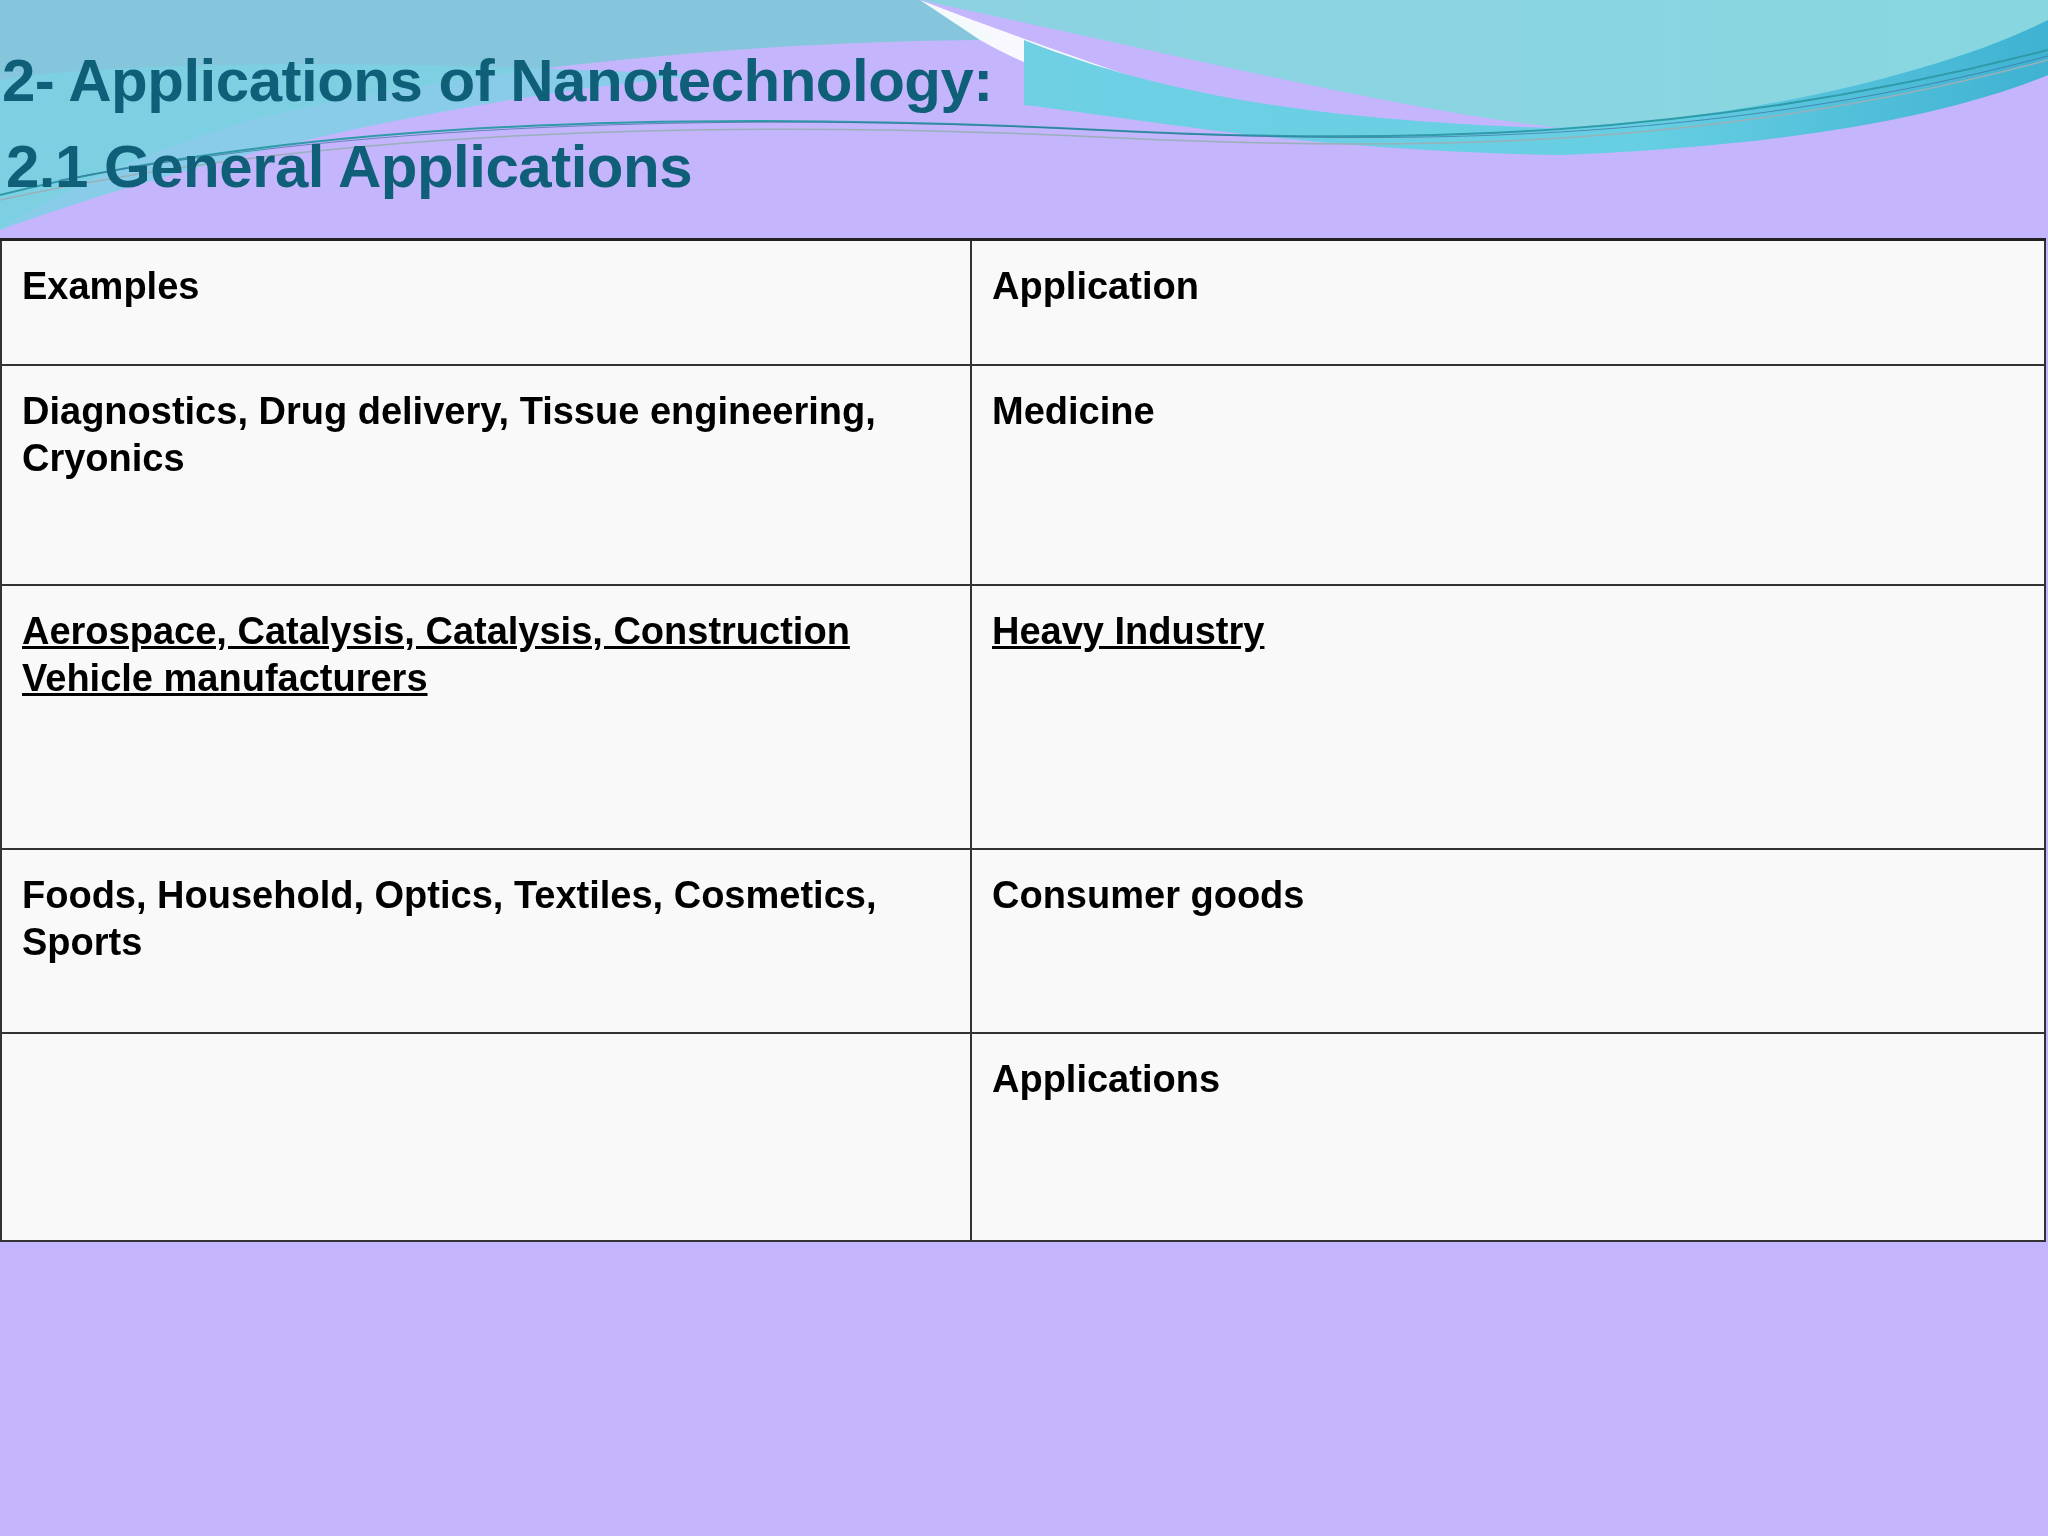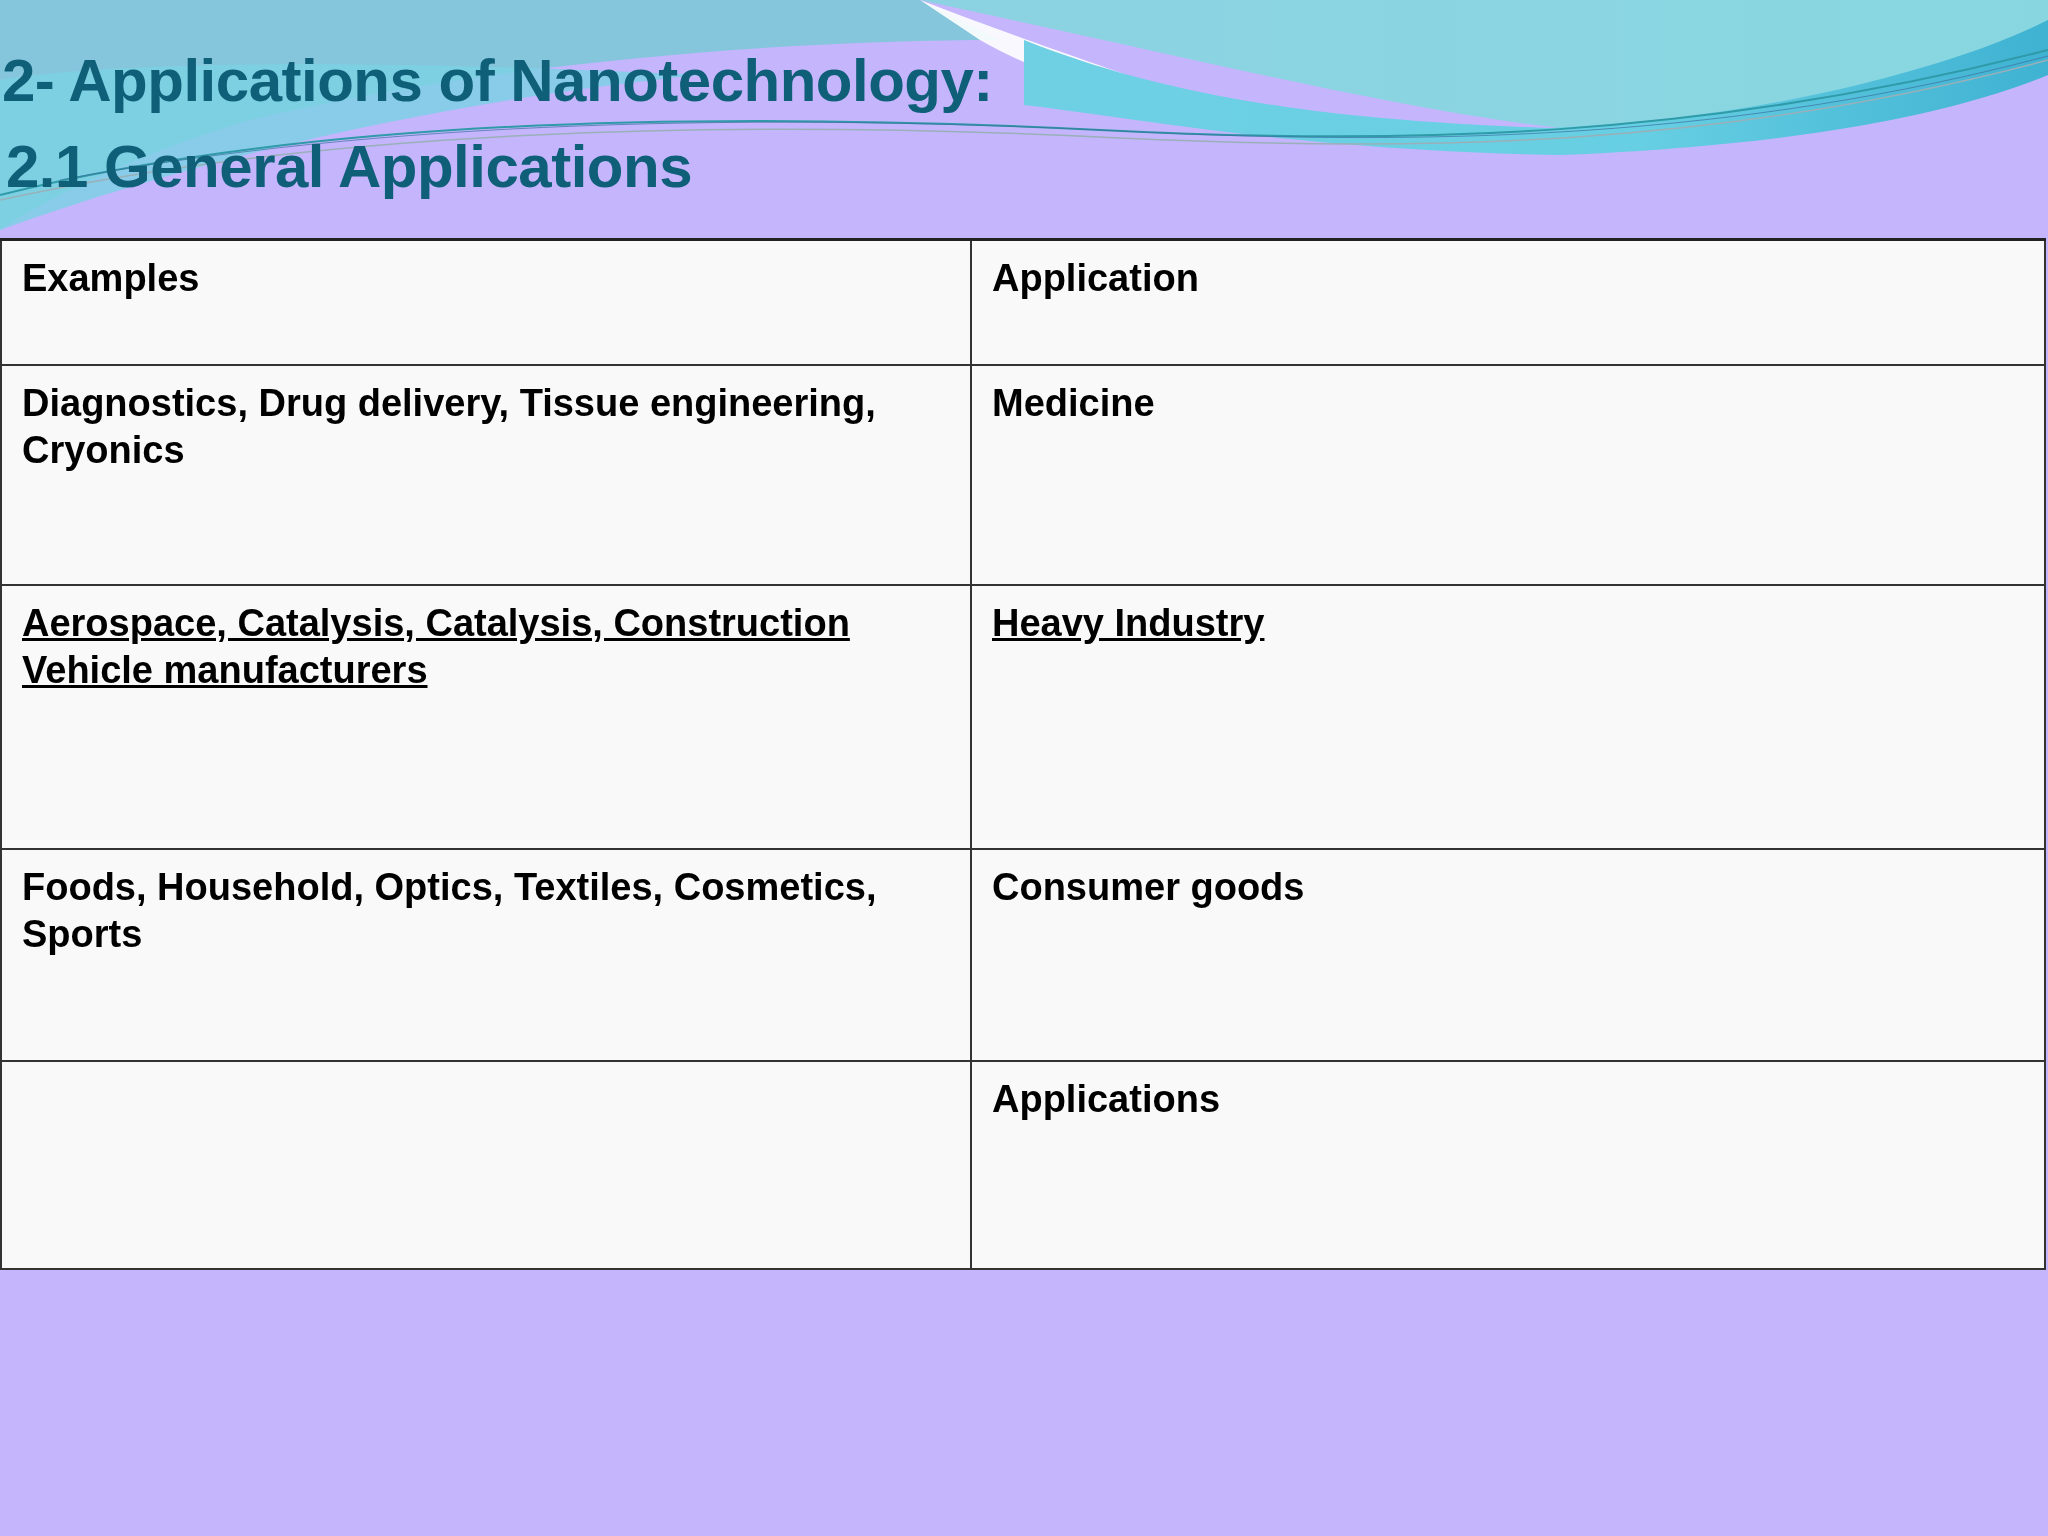--- a/index.html
+++ b/index.html
@@ -63,23 +63,23 @@
       box-sizing: border-box;
       background: #f9f9f9;
     }
     .app-table tr:first-child td { border-top: 3px solid #222; }
     .col-examples { width: 970px; }
     .col-application { width: 1074px; }
     .row-header { height: 125px; }
     .row-1 { height: 220px; }
     .row-2 { height: 264px; }
     .row-3 { height: 264px; text-decoration: underline; }
-    .row-4 { height: 212px; border-radius: 22px; }
+    .row-4 { height: 184px; border-radius: 22px; }
     .row-5 { height: 208px; }
-    .cell-text { display: block; }
+    .cell-text { display: block; margin-top: 8px; }
   </style>
 </head>
 <body>
 
 <div class="slide">
 
   <svg class="header-art" viewBox="0 0 2048 240" preserveAspectRatio="none" xmlns="http://www.w3.org/2000/svg">
     <defs>
       <linearGradient id="gTop" x1="0" y1="0" x2="1" y2="0">
         <stop offset="0" stop-color="#80bfd8"></stop>

